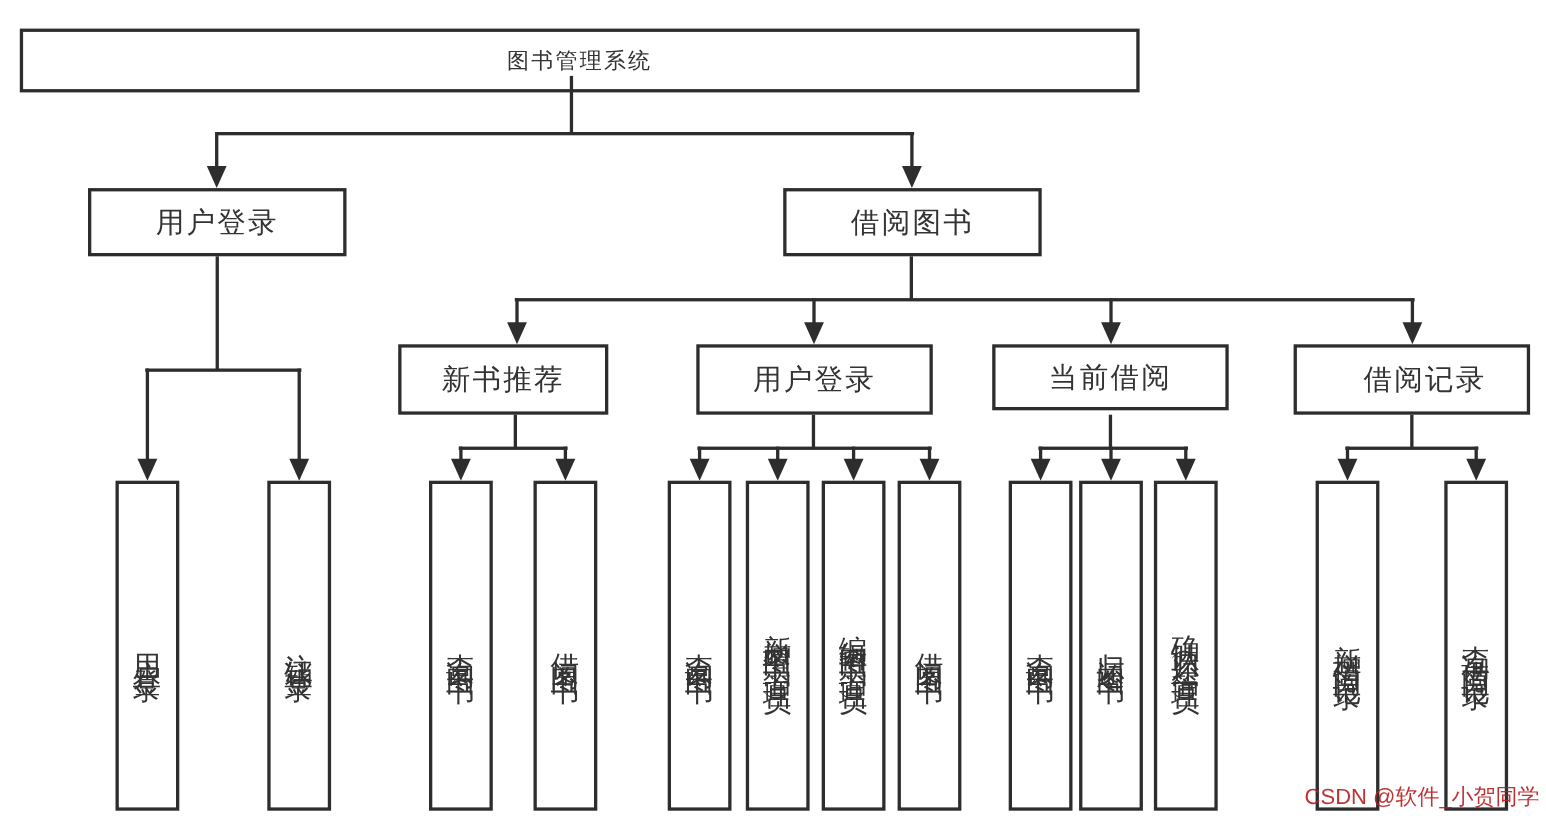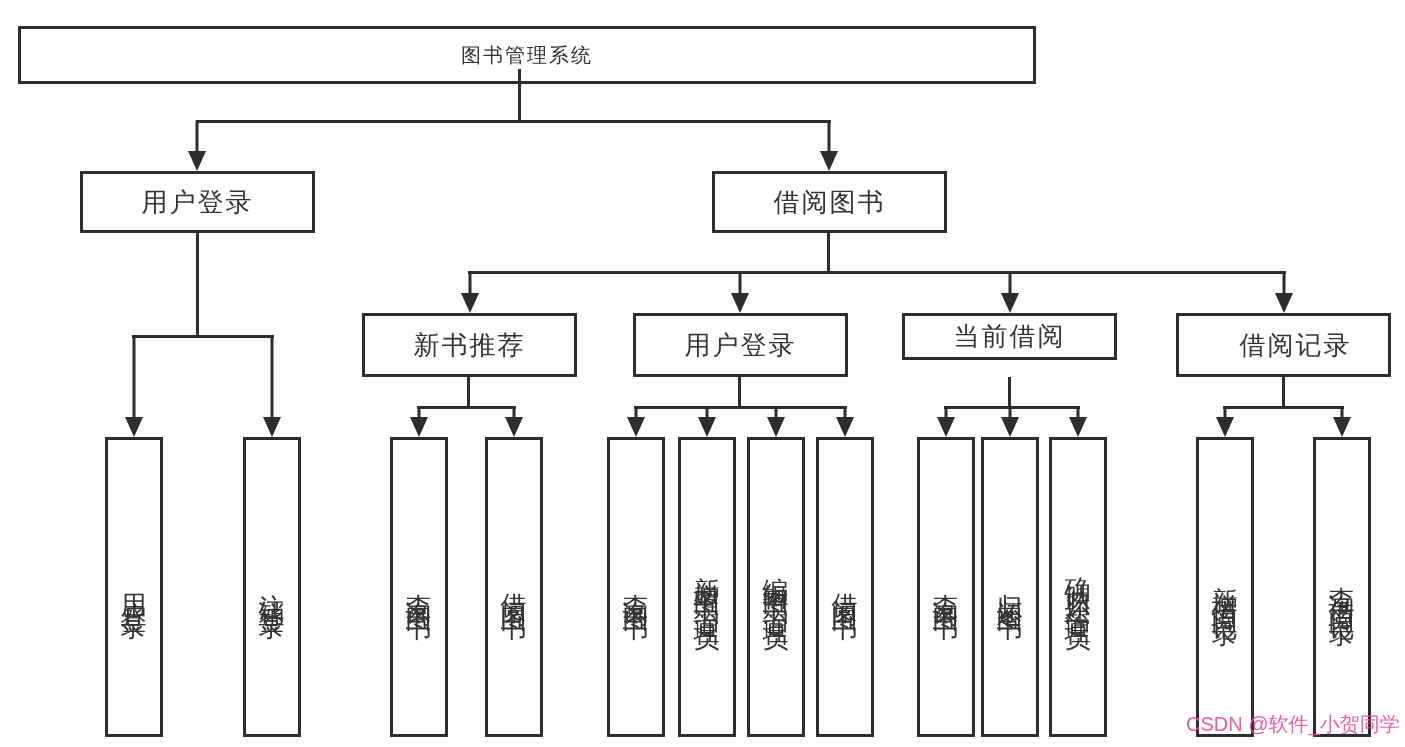--- a/index.html
+++ b/index.html
@@ -69,21 +69,21 @@
     height: 0;
     border-left: 9px solid transparent;
     border-right: 9px solid transparent;
     border-top: 20px solid #2d2d2d;
   }
   .watermark {
     position: absolute;
     left: 1186px;
     top: 711px;
     font-size: 20px;
-    color: #ec4899;
+    color: #b91c1c;
     opacity: 0.9;
     white-space: nowrap;
     z-index: 5;
   }
 </style>
 </head>
 <body>
 
 <div class="canvas">
 
@@ -102,23 +102,23 @@
   <div class="arrow" style="left:125px; top:335px; height:102px;"></div>
   <div class="arrow" style="left:263px; top:335px; height:102px;"></div>
 
   <div class="line" style="left:827px; top:233px; width:3px; height:40px;"></div>
   <div class="line" style="left:468px; top:271px; width:818px; height:3px;"></div>
   <div class="arrow" style="left:461px; top:271px; height:42px;"></div>
   <div class="arrow" style="left:731px; top:271px; height:42px;"></div>
   <div class="arrow" style="left:1001px; top:271px; height:42px;"></div>
   <div class="arrow" style="left:1275px; top:271px; height:42px;"></div>
 
-  <div class="hbox" style="left:362px; top:313px; width:215px; height:64px;">新书推荐</div>
+  <div class="hbox" style="left:362px; top:313px; width:191px; height:64px;">新书推荐</div>
   <div class="hbox" style="left:633px; top:313px; width:215px; height:64px;">用户登录</div>
-  <div class="hbox" style="left:902px; top:313px; width:215px; height:47px;">当前借阅</div>
+  <div class="hbox" style="left:902px; top:313px; width:215px; height:60px;">当前借阅</div>
   <div class="hbox" style="left:1176px; top:313px; width:215px; height:64px;padding-left:24px;">借阅记录</div>
 
   <div class="line" style="left:467px; top:377px; width:3px; height:31px;"></div>
   <div class="line" style="left:417px; top:406px; width:99px; height:3px;"></div>
   <div class="arrow" style="left:410px; top:406px; height:31px;"></div>
   <div class="arrow" style="left:505px; top:406px; height:31px;"></div>
 
   <div class="line" style="left:738px; top:377px; width:3px; height:31px;"></div>
   <div class="line" style="left:634px; top:406px; width:213px; height:3px;"></div>
   <div class="arrow" style="left:627px; top:406px; height:31px;"></div>

